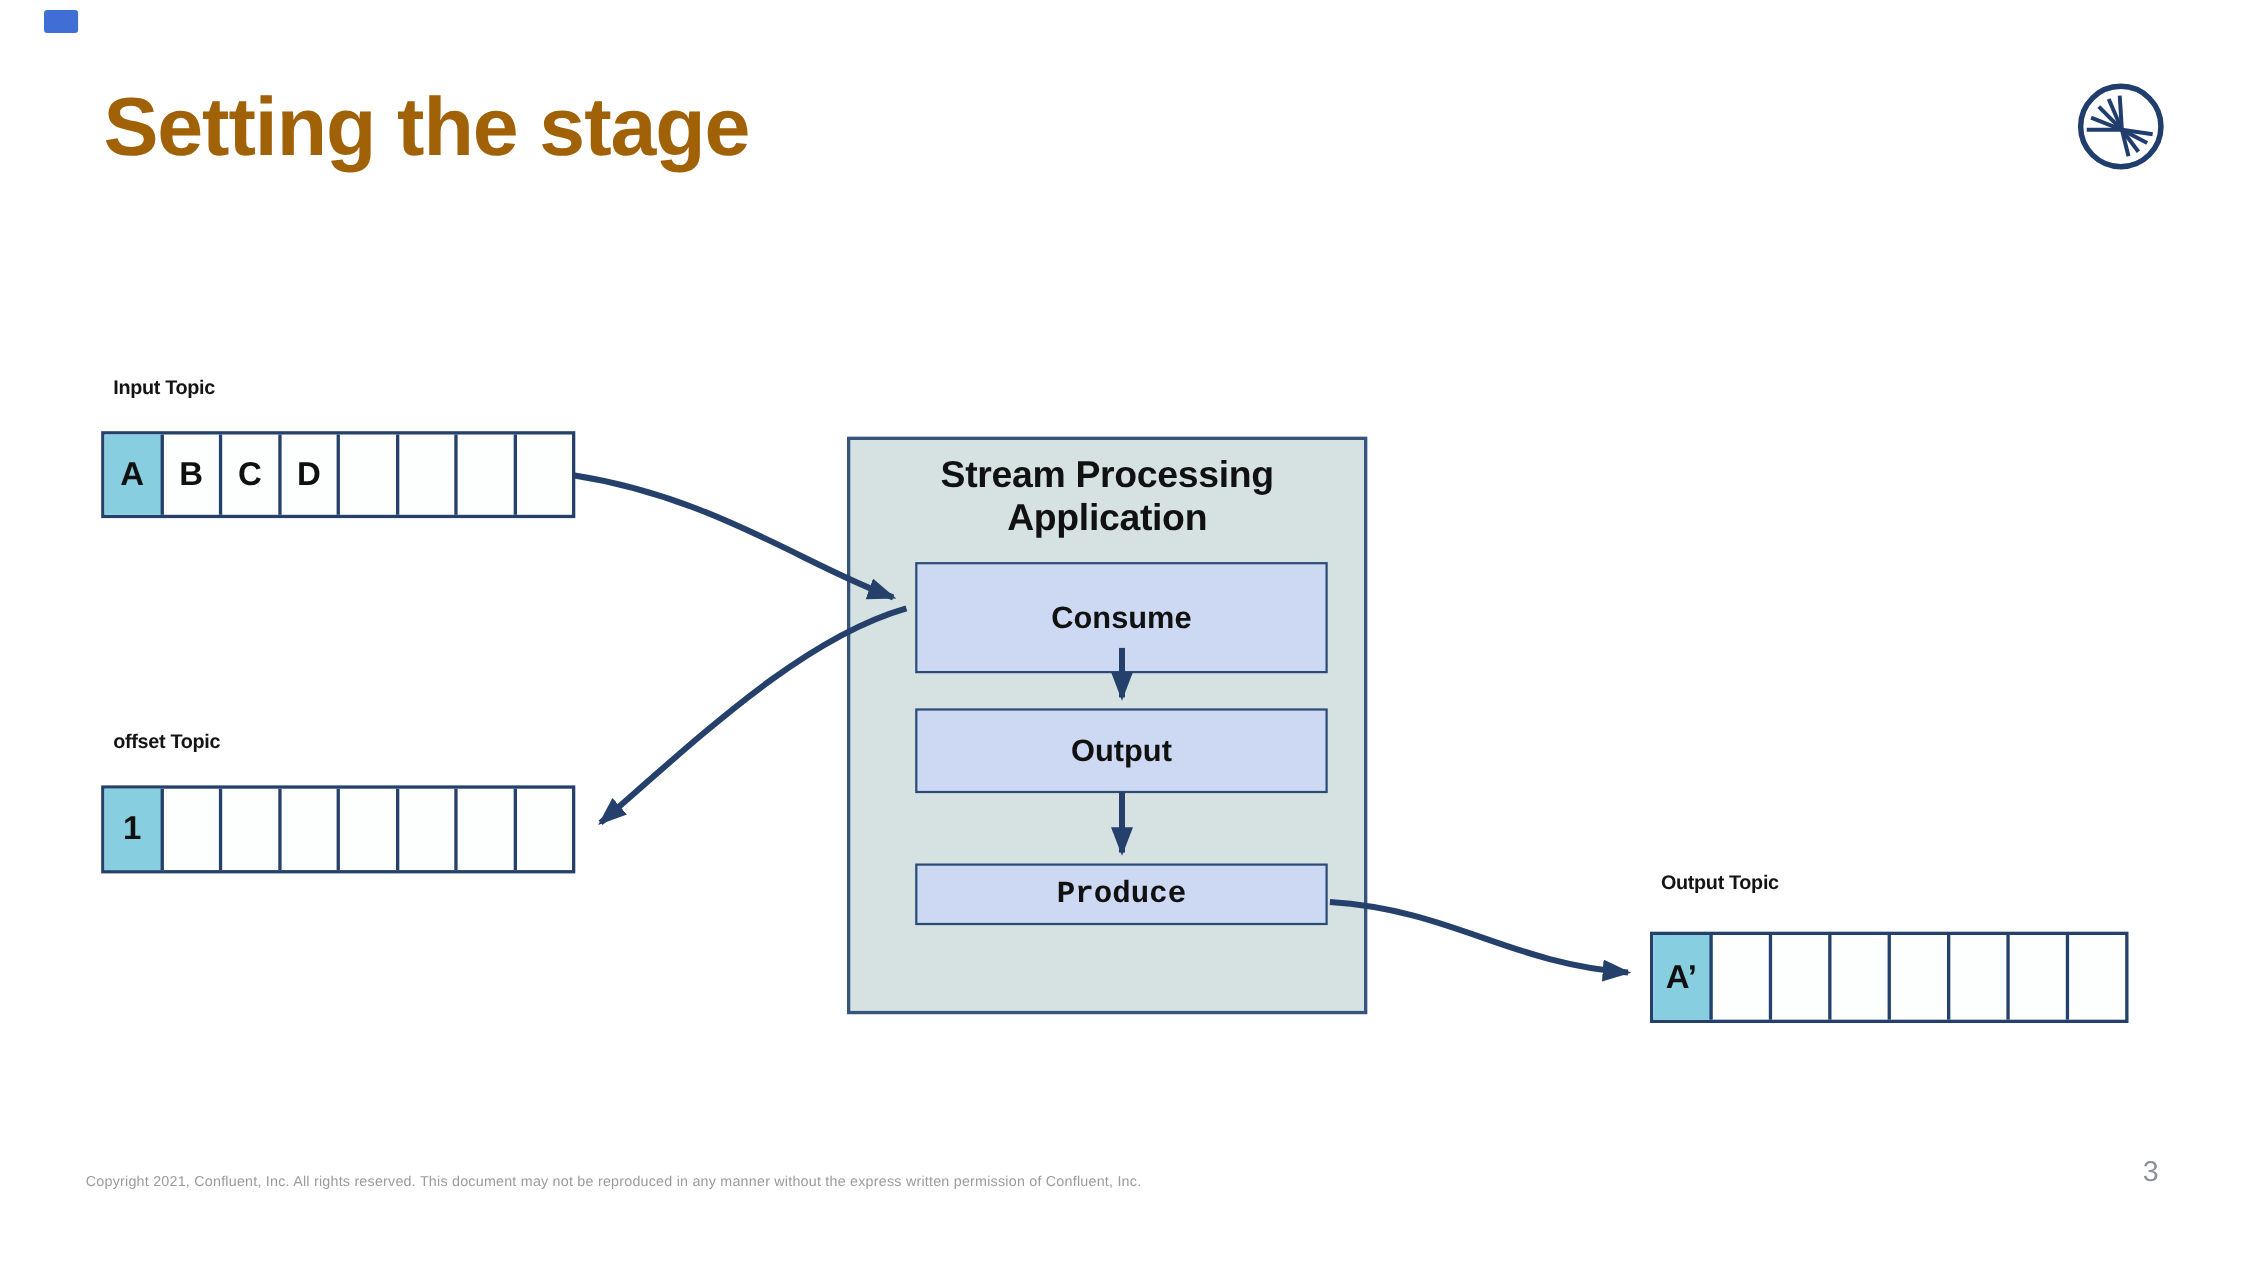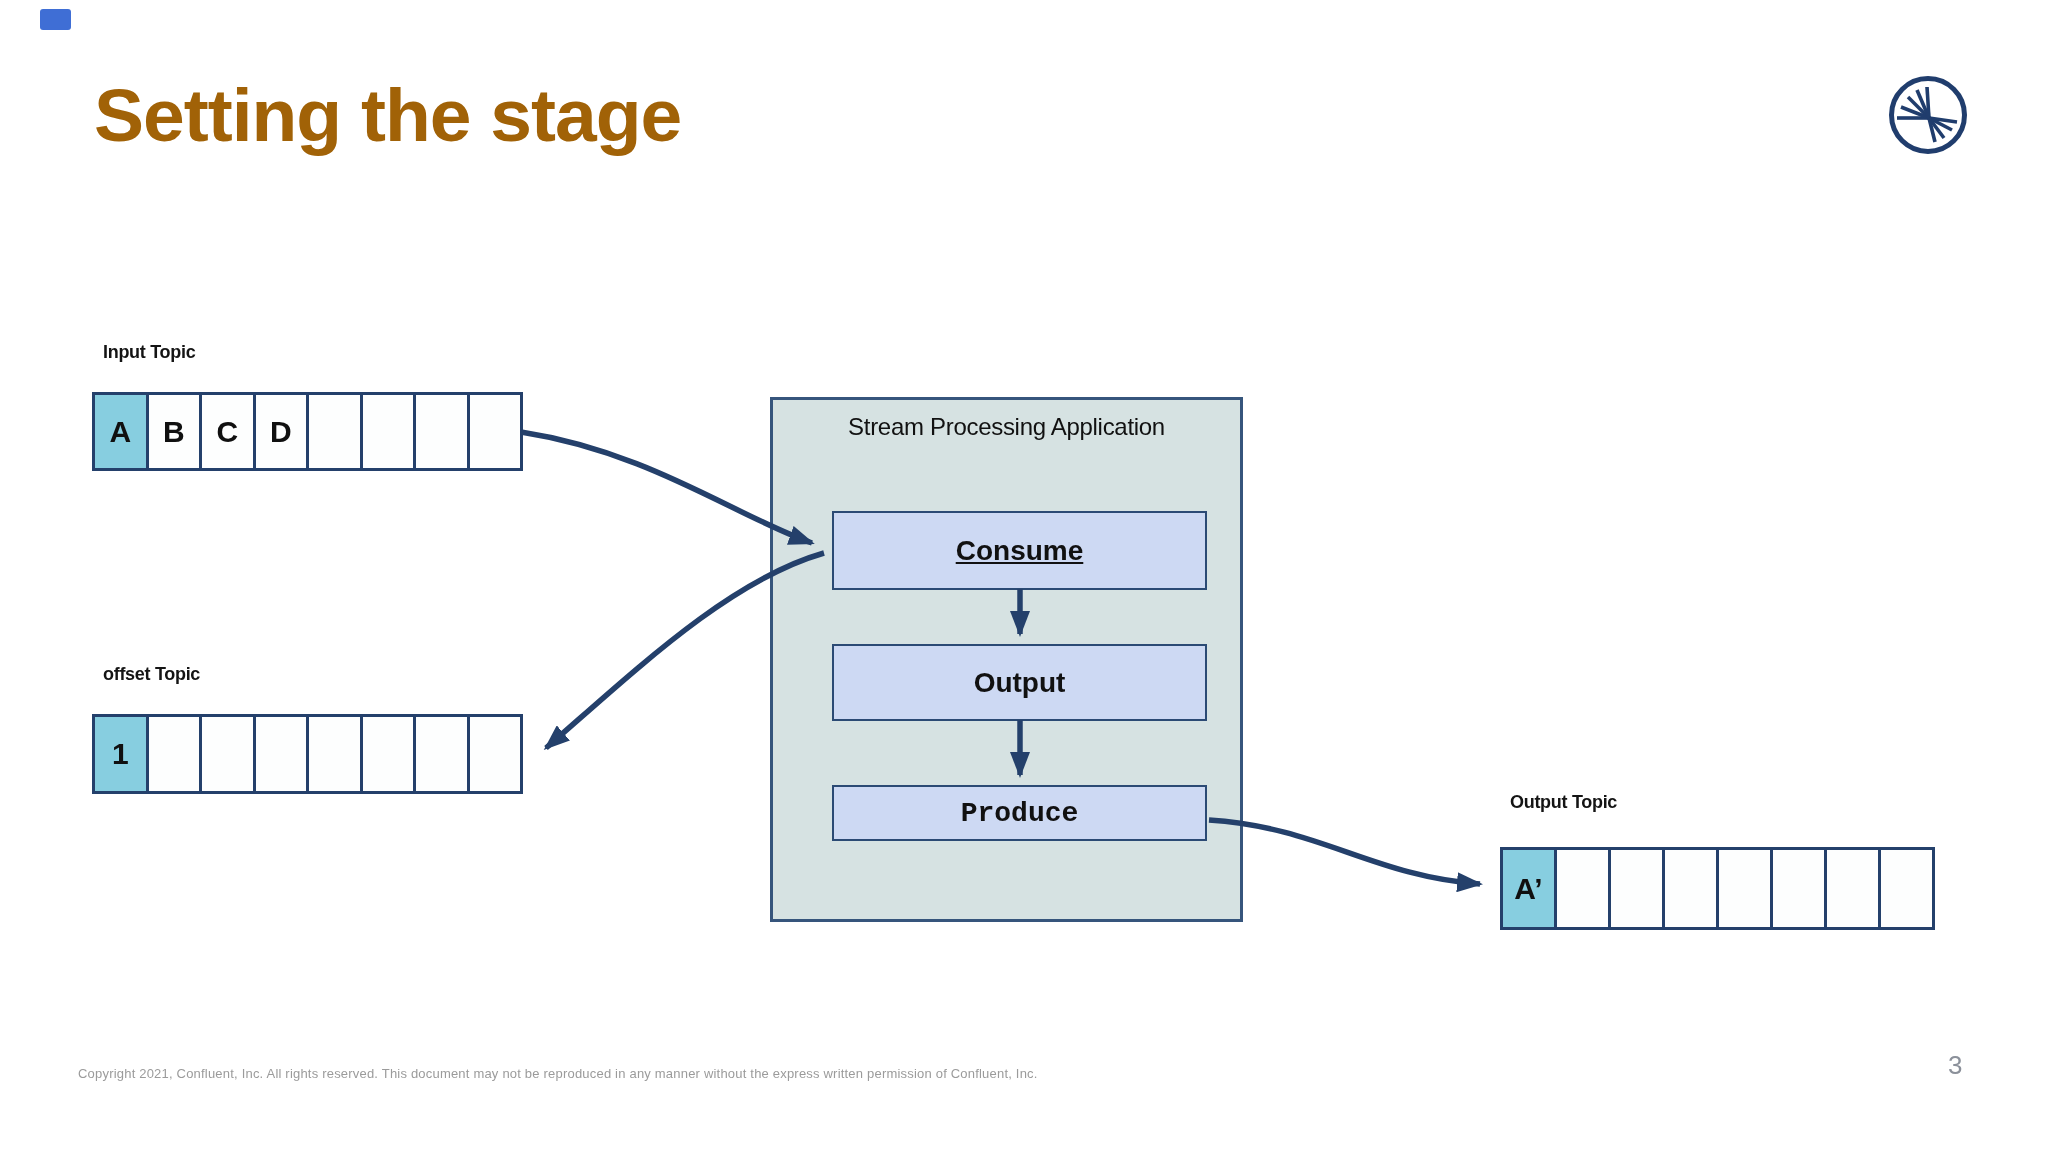--- a/index.html
+++ b/index.html
@@ -23,26 +23,26 @@
   .row-offset{left:92px;top:714px;height:74px;}
   .row-output{left:1500px;top:847px;height:77px;}
   .cell{width:50.5px;border-right:3px solid #24406b;display:flex;align-items:center;justify-content:center;
         font-size:30px;font-weight:bold;color:#101010;}
   .row-output .cell{width:51px;}
   .cell:last-child{border-right:none;}
   .cell.hl{background:#87cee0;}
 
   .spa{position:absolute;left:770px;top:397px;width:473px;height:525px;background:#d6e2e2;
        border:3px solid #36557c;box-sizing:border-box;}
-  .spa-title{position:absolute;left:0;top:13px;width:100%;text-align:center;font-size:24px;
-             font-weight:normal;color:#111;letter-spacing:-0.3px;}
+  .spa-title{position:absolute;left:0;top:13px;width:100%;text-align:center;font-size:34px;
+             font-weight:bold;color:#111;letter-spacing:-0.3px;}
   .step{position:absolute;left:59px;width:375px;background:#cdd9f3;border:2.5px solid #2b4a74;
         box-sizing:border-box;display:flex;align-items:center;justify-content:center;
         font-size:28px;font-weight:bold;color:#111;}
-  .step-consume{top:111px;height:79px;text-decoration:underline;}
+  .step-consume{top:111px;height:101px;}
   .step-process{top:244px;height:77px;}
   .step-produce{top:385px;height:56px;font-family:Liberation Mono, monospace;}
 
   .arrows{position:absolute;left:0;top:0;width:2048px;height:1152px;pointer-events:none;}
 
   .footer{position:absolute;left:78px;top:1066px;font-size:13px;color:#9b9b9b;letter-spacing:0.2px;}
   .pagenum{position:absolute;left:1948px;top:1050px;font-size:26px;color:#8b909a;}
 </style>
 </head>
 <body>

